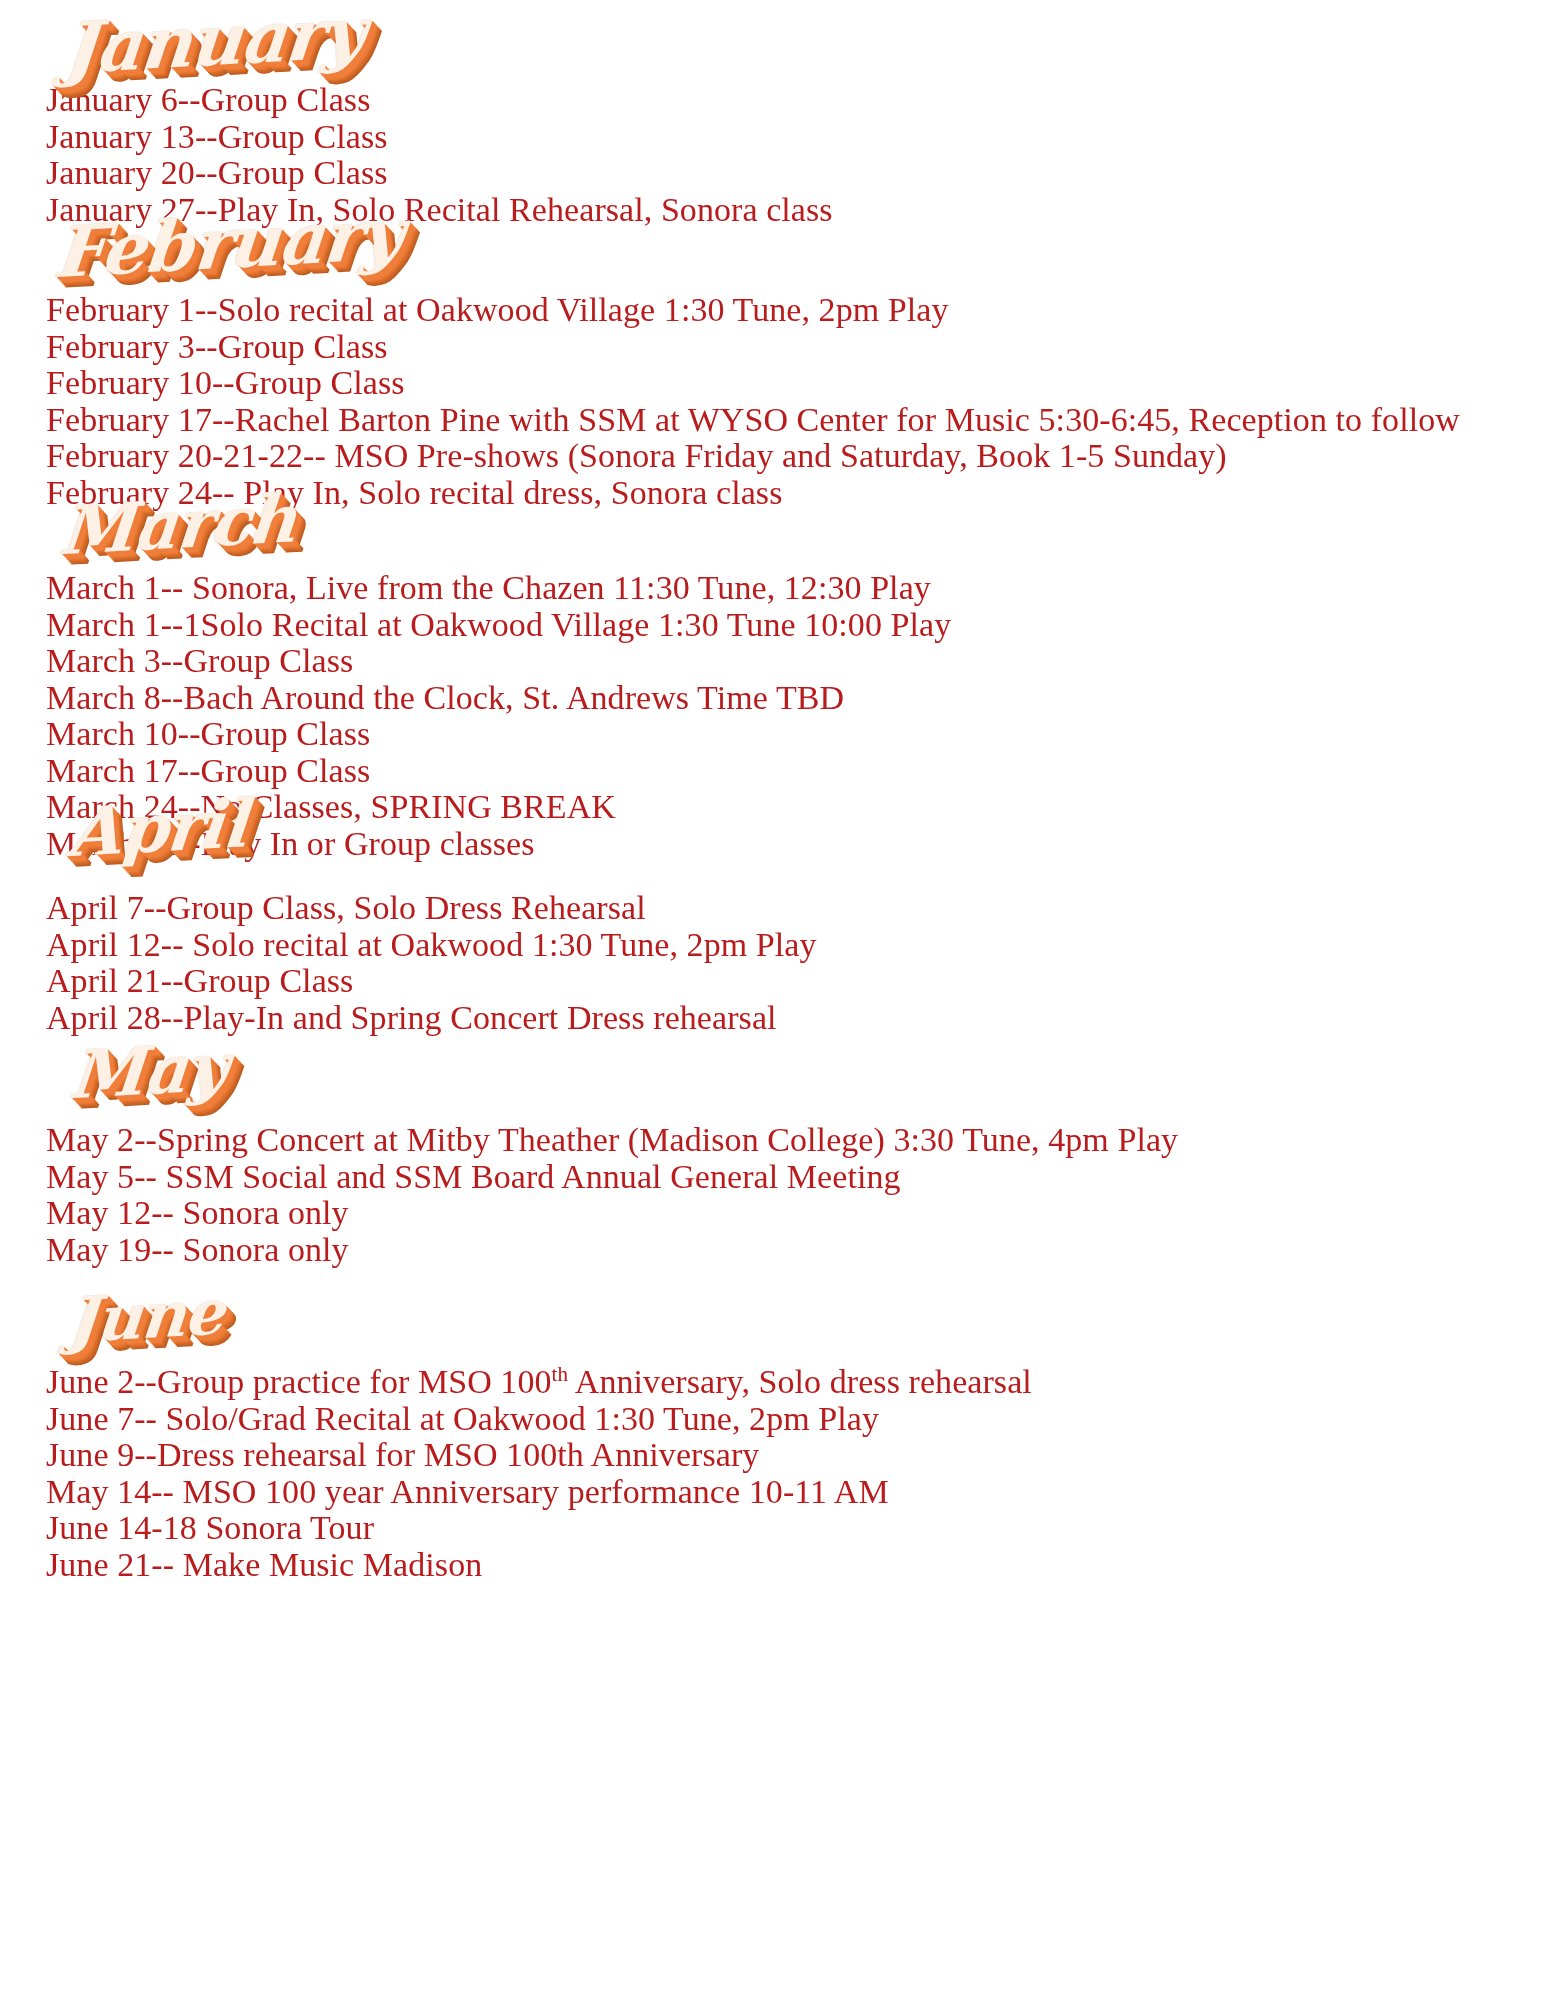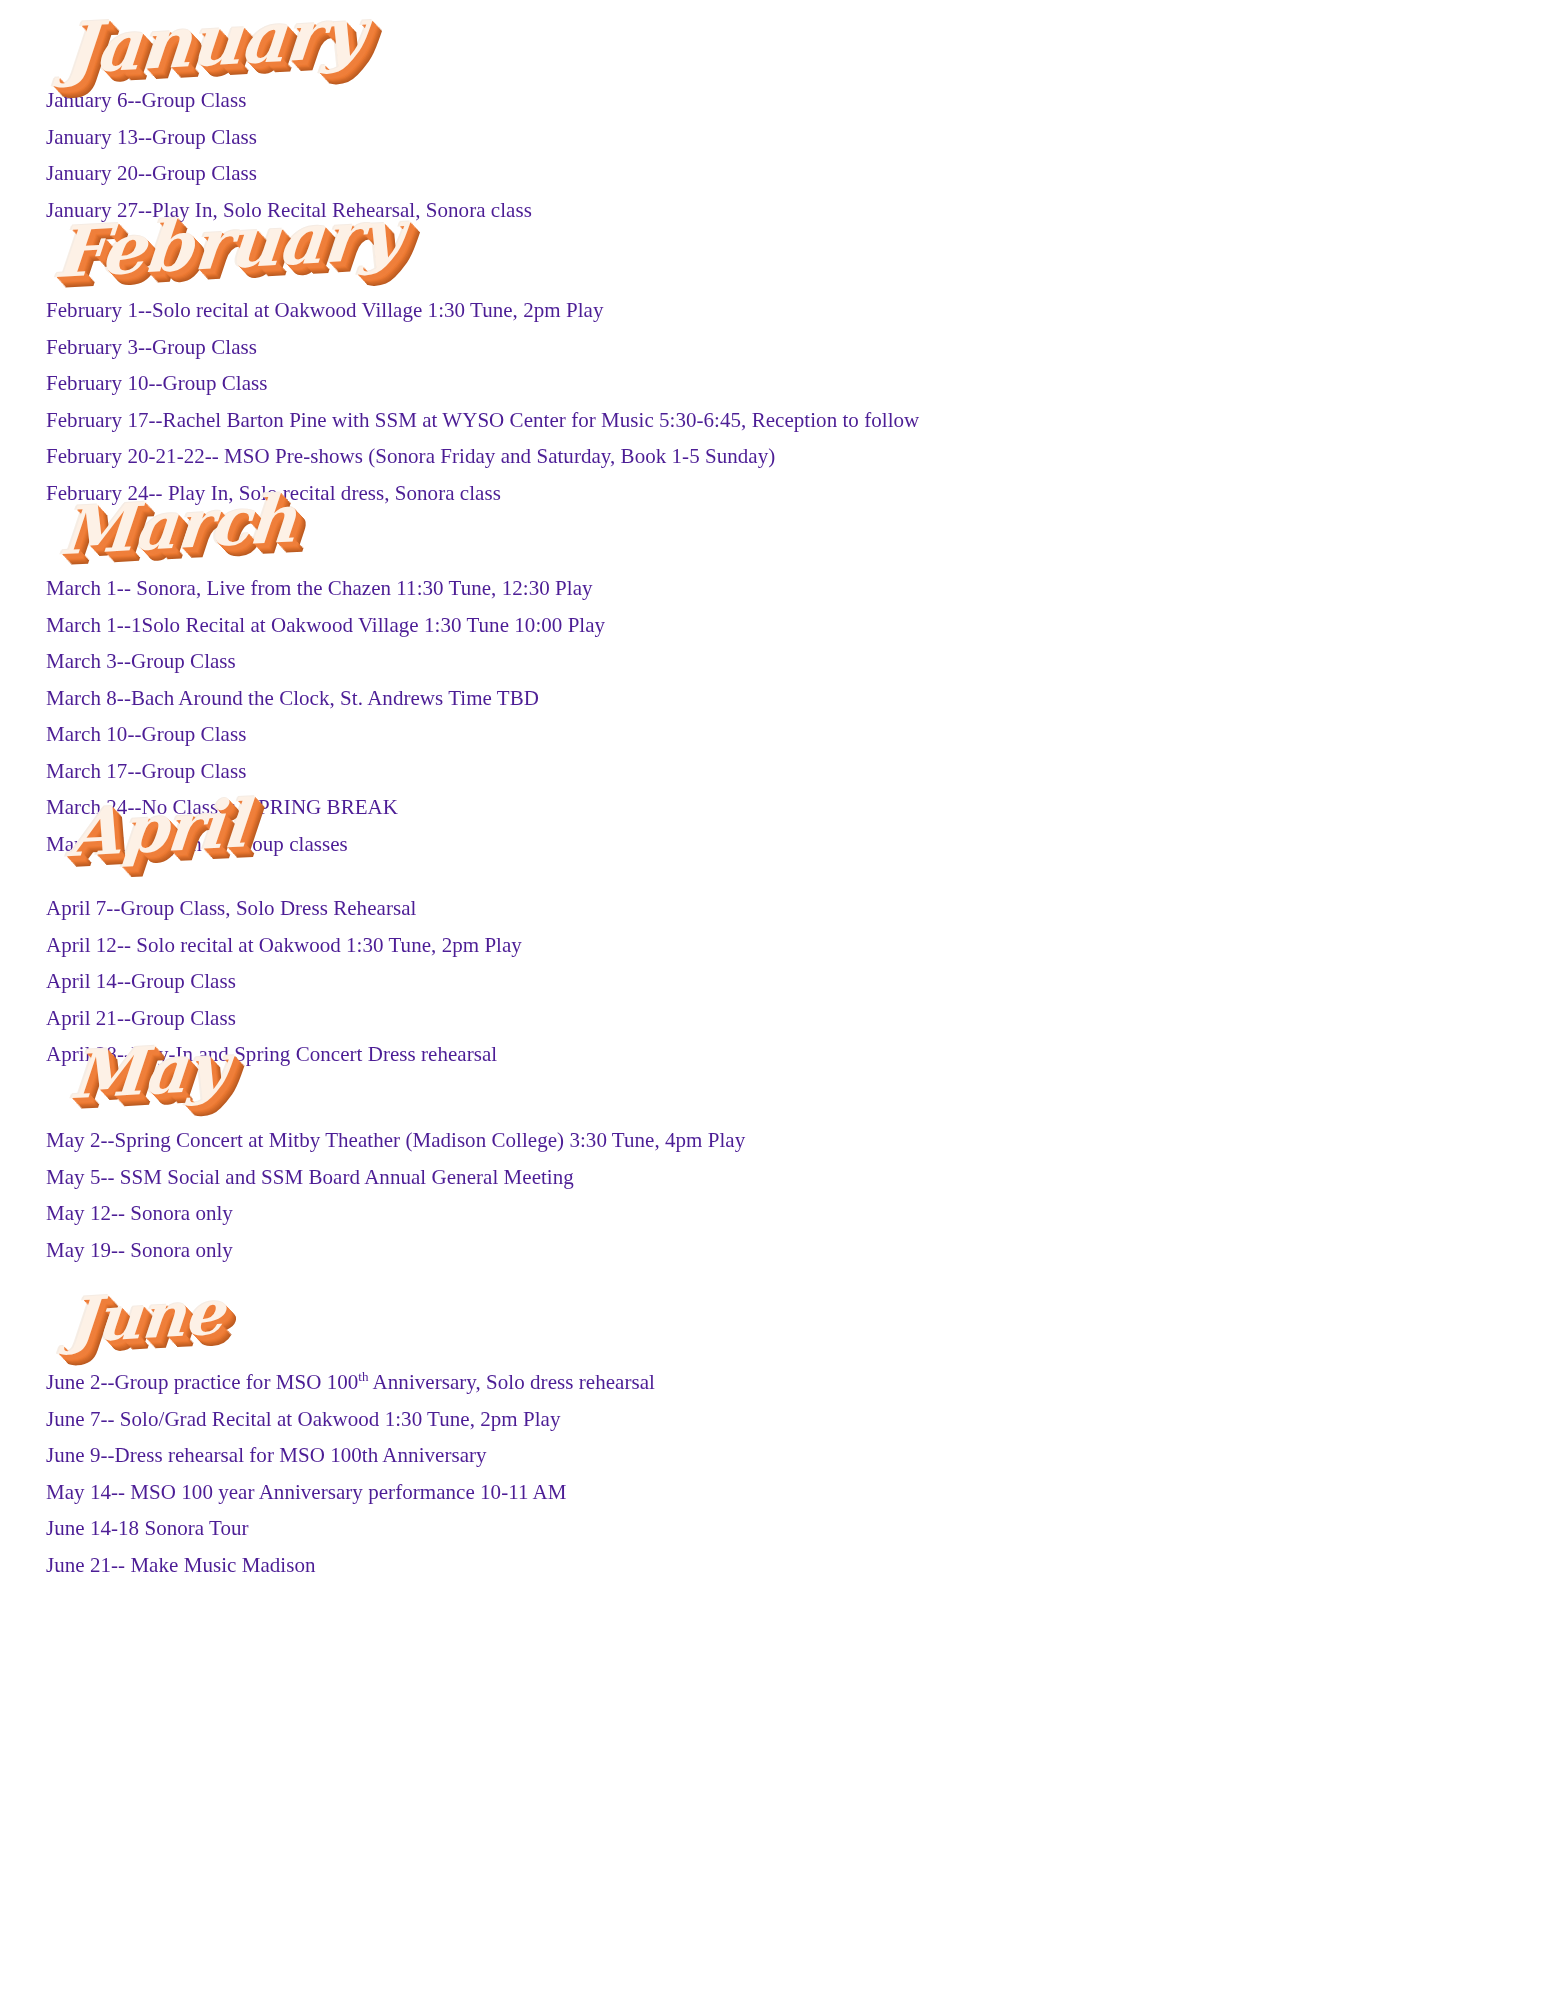--- a/index.html
+++ b/index.html
@@ -77,23 +77,23 @@
   .month-heading { margin-left: 14px; }
 
   
   .events {
     list-style: none;
     margin: 0;
     padding: 0;
   }
   .event-line {
     font-family: "Liberation Serif", "DejaVu Serif", serif;
-    font-size: 21px;
+    font-size: 34px;
     line-height: 36.5px;
-    color: #4c1d95;
+    color: #b91c1c;
     white-space: nowrap;
     margin: 0;
     padding: 0;
     letter-spacing: 0.002em;
   }
   .event-line sup {
     font-size: 0.62em;
     vertical-align: super;
     line-height: 0;
   }
@@ -161,21 +161,20 @@
       <li class="event-line">March 24--No Classes, SPRING BREAK</li>
       <li class="event-line">March 31--Play In or Group classes</li>
     </ul>
   </section>
 
   <section class="month-block" id="block-april">
     <h2 class="month-heading h-april"><span class="script">April</span></h2>
     <ul class="events">
       <li class="event-line">April 7--Group Class, Solo Dress Rehearsal</li>
       <li class="event-line">April 12-- Solo recital at Oakwood 1:30 Tune, 2pm Play</li>
-      <li class="event-line">April 14--Group Class</li>
       <li class="event-line">April 21--Group Class</li>
       <li class="event-line">April 28--Play-In and Spring Concert Dress rehearsal</li>
     </ul>
   </section>
 
   <section class="month-block" id="block-may">
     <h2 class="month-heading h-may"><span class="script">May</span></h2>
     <ul class="events">
       <li class="event-line">May 2--Spring Concert at Mitby Theather (Madison College) 3:30 Tune, 4pm Play</li>
       <li class="event-line">May 5-- SSM Social and SSM Board Annual General Meeting</li>

